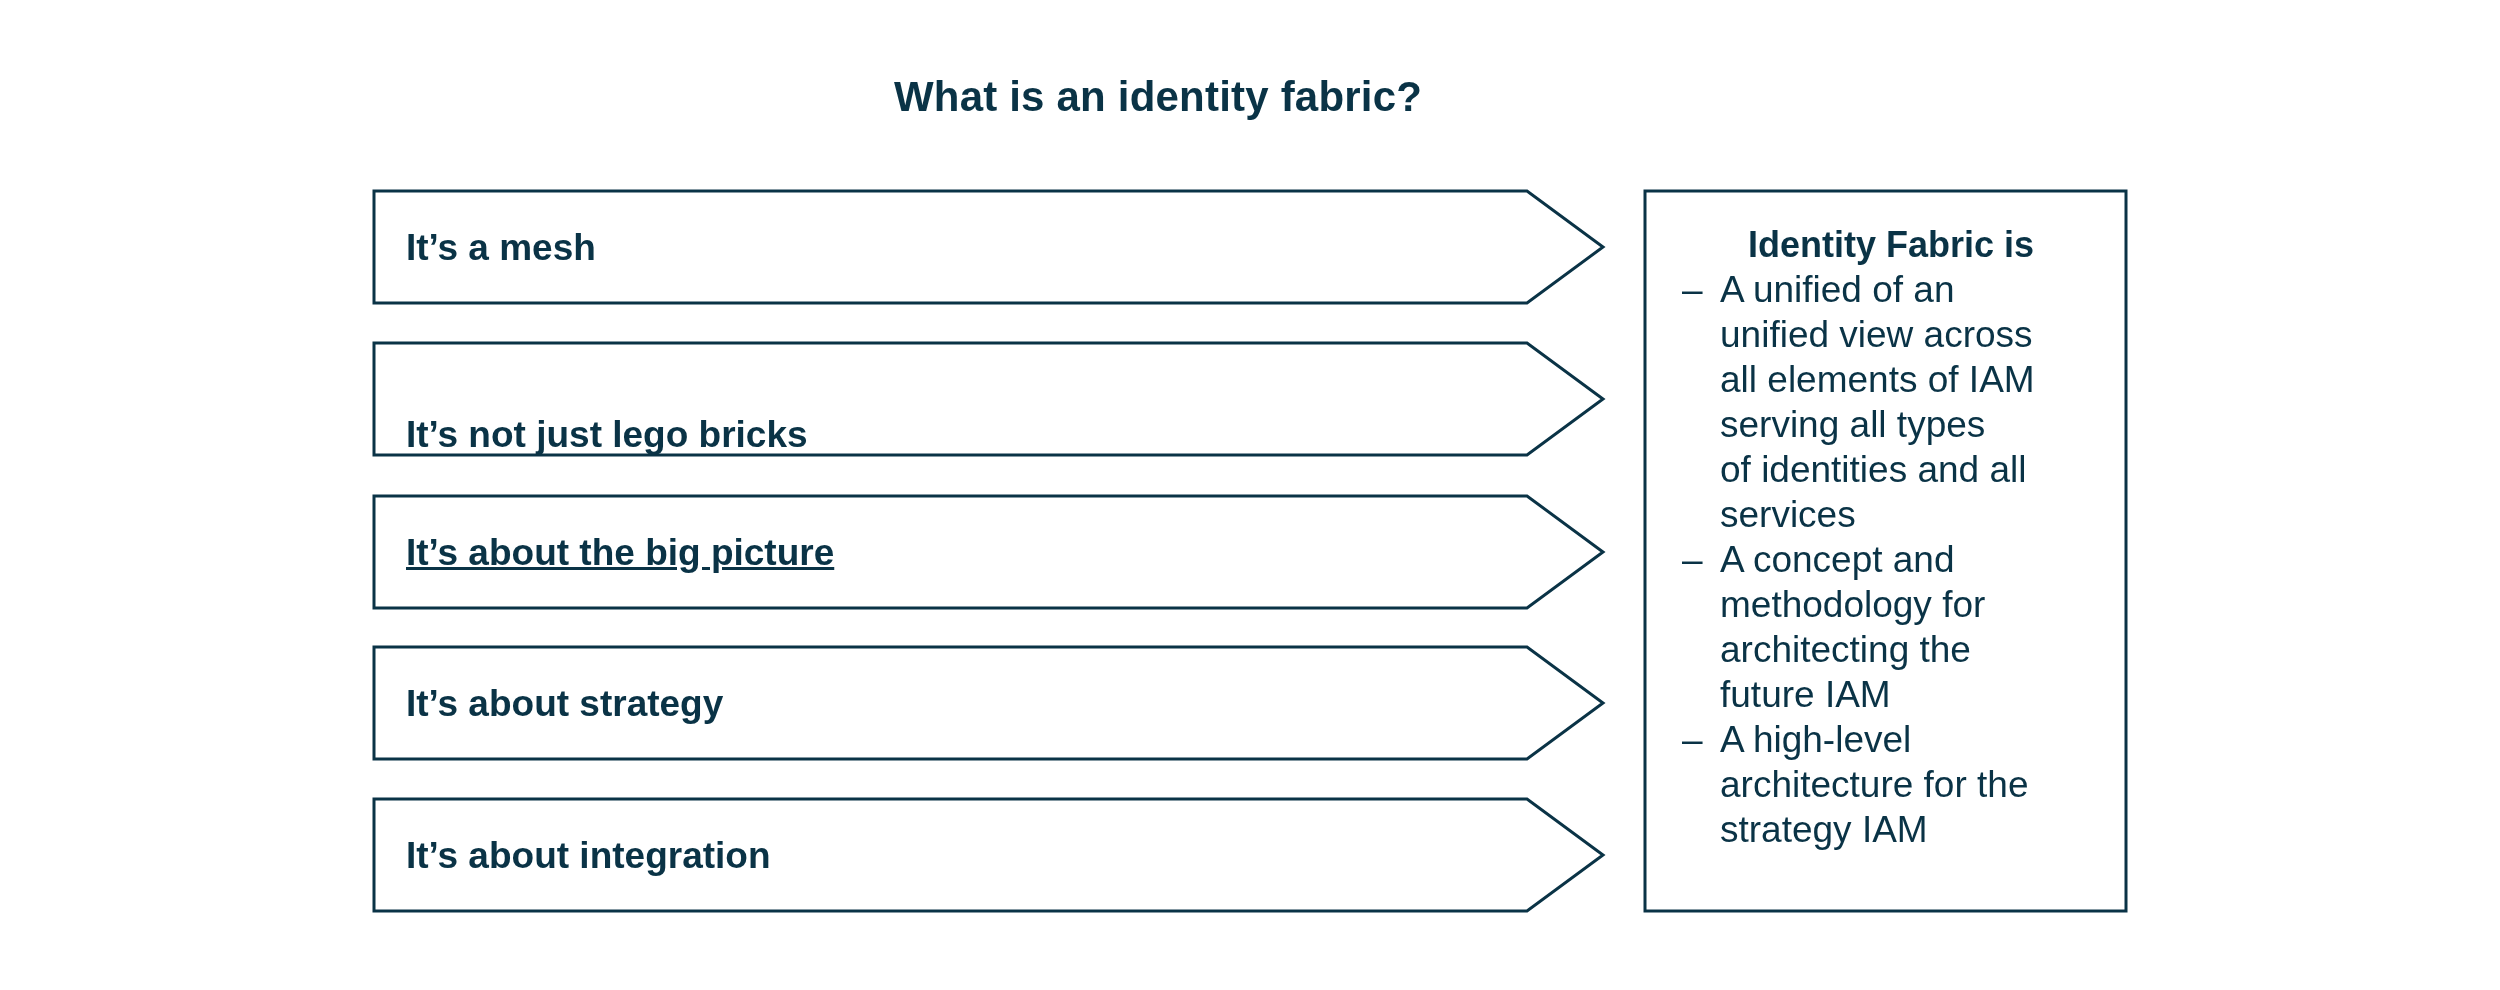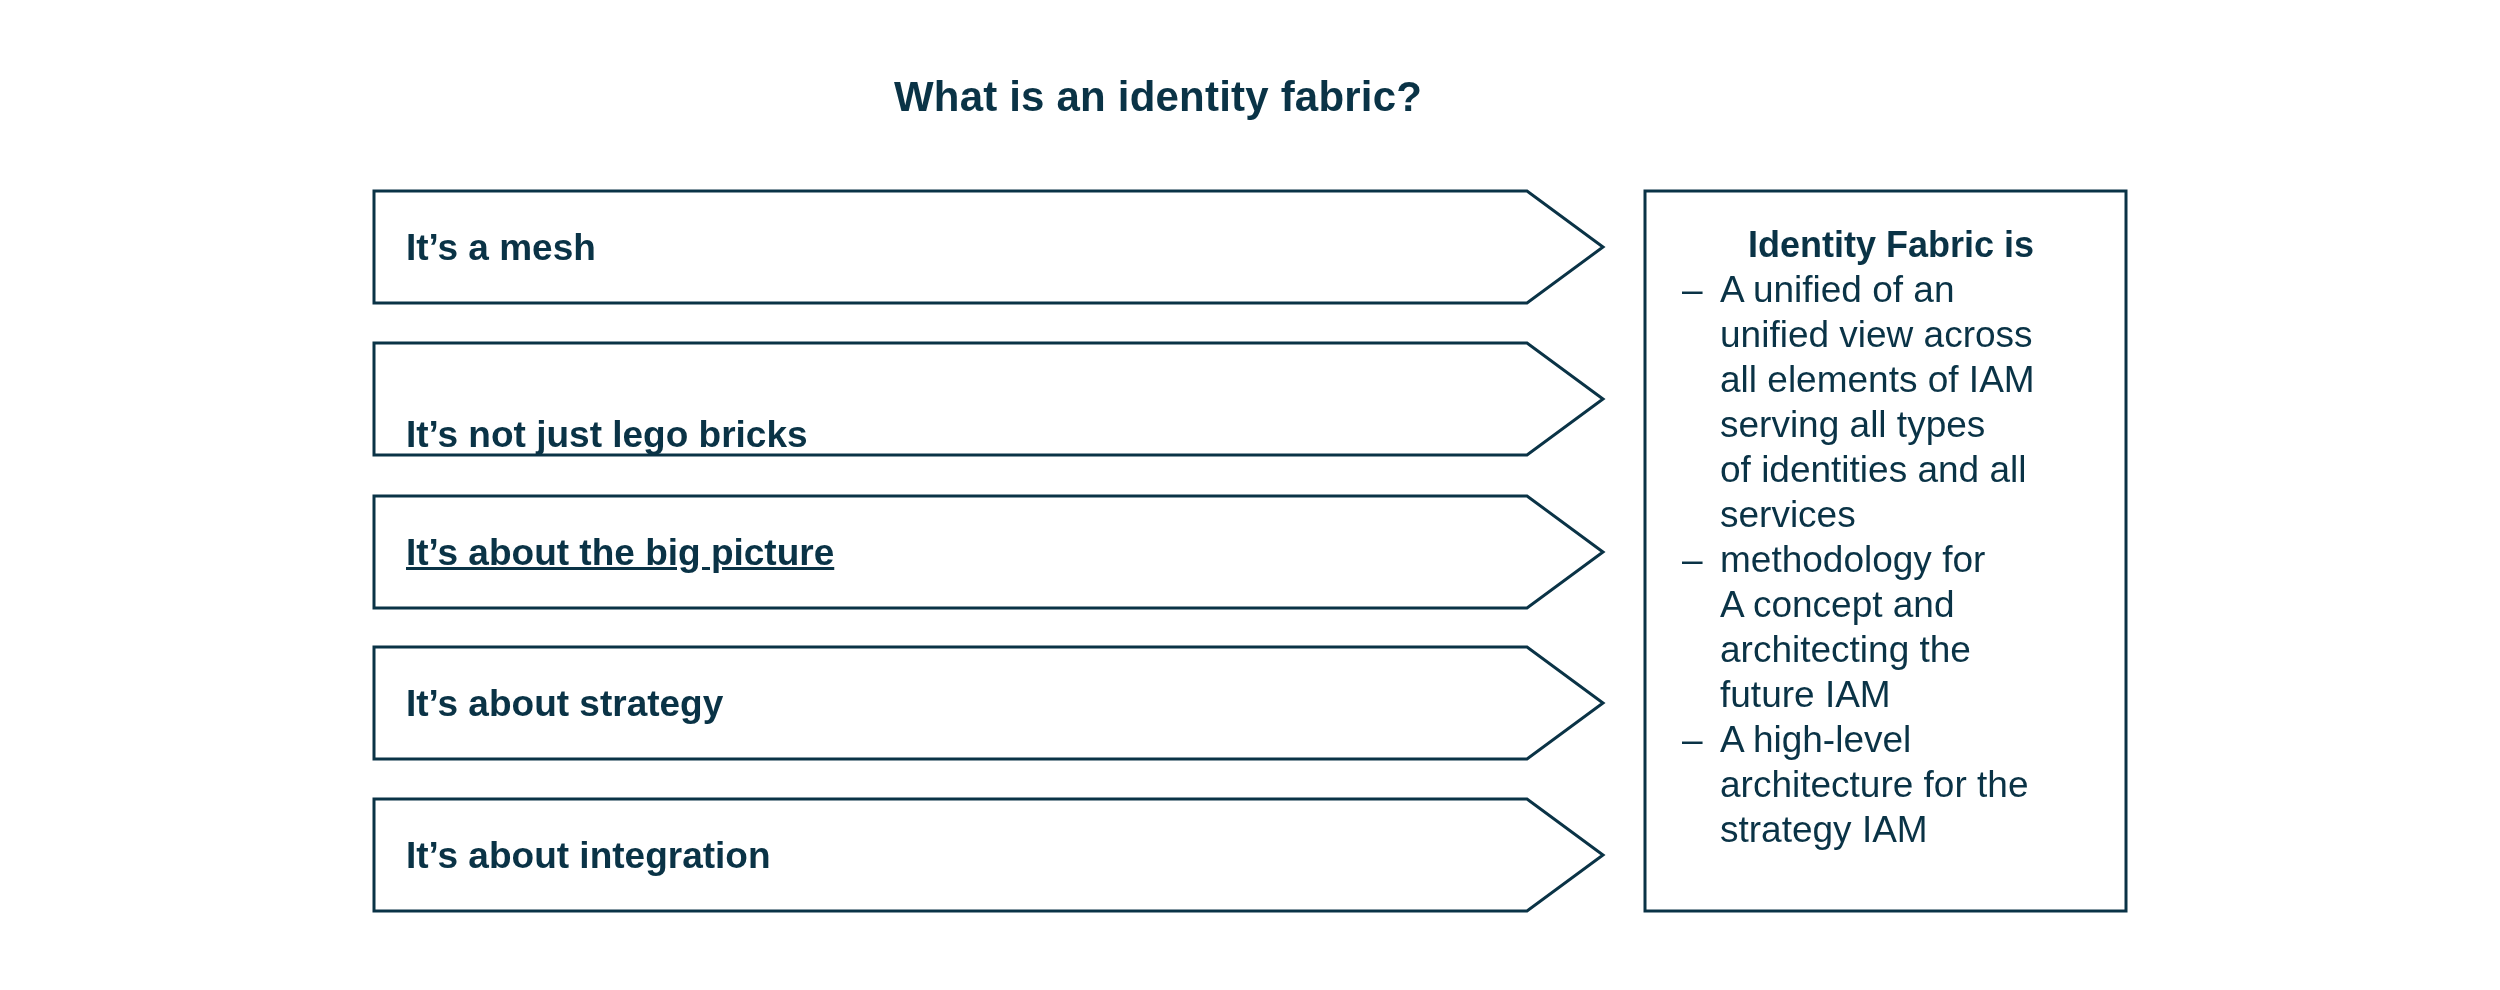--- a/index.html
+++ b/index.html
@@ -106,22 +106,22 @@
       <span class="dash">–</span>
       <span class="info-line">A unified of an</span>
       <span class="info-line">unified view across</span>
       <span class="info-line">all elements of IAM</span>
       <span class="info-line">serving all types</span>
       <span class="info-line">of identities and all</span>
       <span class="info-line">services</span>
     </li>
     <li class="info-item">
       <span class="dash">–</span>
+      <span class="info-line">A concept and</span>
       <span class="info-line">methodology for</span>
-      <span class="info-line">A concept and</span>
       <span class="info-line">architecting the</span>
       <span class="info-line">future IAM</span>
     </li>
     <li class="info-item">
       <span class="dash">–</span>
       <span class="info-line">A high-level</span>
       <span class="info-line">architecture for the</span>
       <span class="info-line">strategy IAM</span>
     </li>
   </ul>

